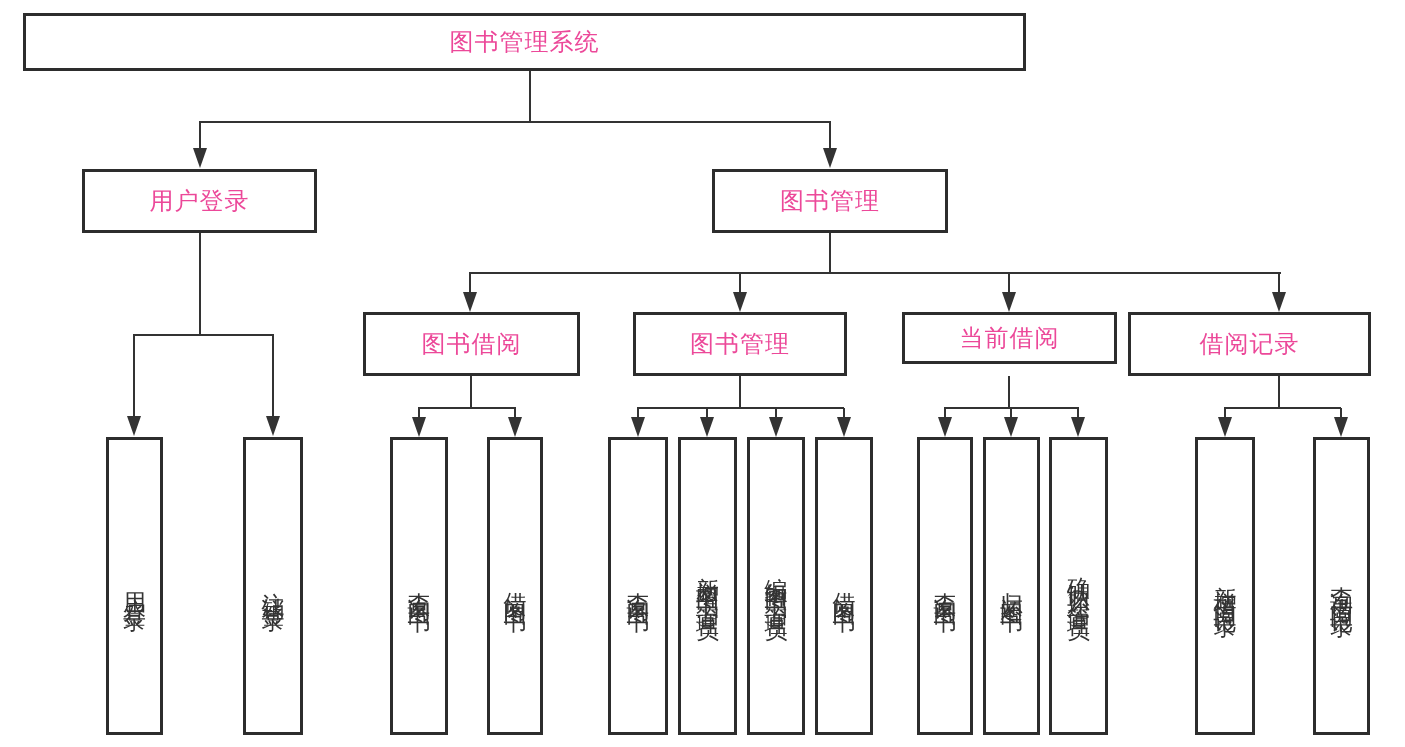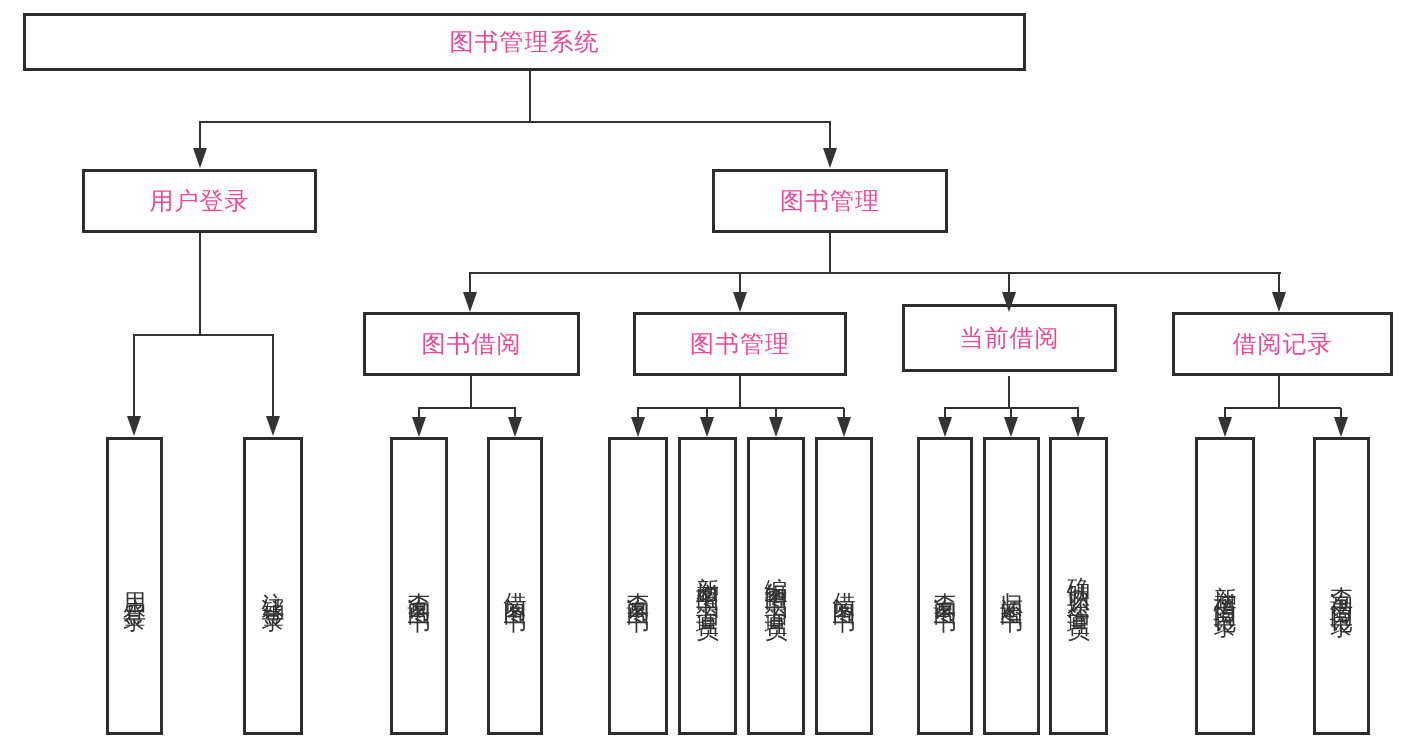--- a/index.html
+++ b/index.html
@@ -75,24 +75,24 @@
   <div class="hbox" style="left:712px;top:169px;width:236px;height:64px;">
     <span>图书管理</span>
   </div>
 
   <div class="hbox" style="left:363px;top:312px;width:217px;height:64px;">
     <span>图书借阅</span>
   </div>
   <div class="hbox" style="left:633px;top:312px;width:214px;height:64px;">
     <span>图书管理</span>
   </div>
-  <div class="hbox" style="left:902px;top:304px;width:215px;height:68px;">
+  <div class="hbox" style="left:902px;top:312px;width:215px;height:52px;">
     <span>当前借阅</span>
   </div>
-  <div class="hbox" style="left:1172px;top:312px;width:221px;height:64px;">
+  <div class="hbox" style="left:1128px;top:312px;width:243px;height:64px;">
     <span>借阅记录</span>
   </div>
 
   <div class="vbox" style="left:106px;width:57px;">
     <span>用户登录</span>
   </div>
   <div class="vbox" style="left:243px;width:60px;">
     <span>注销登录</span>
   </div>
 

